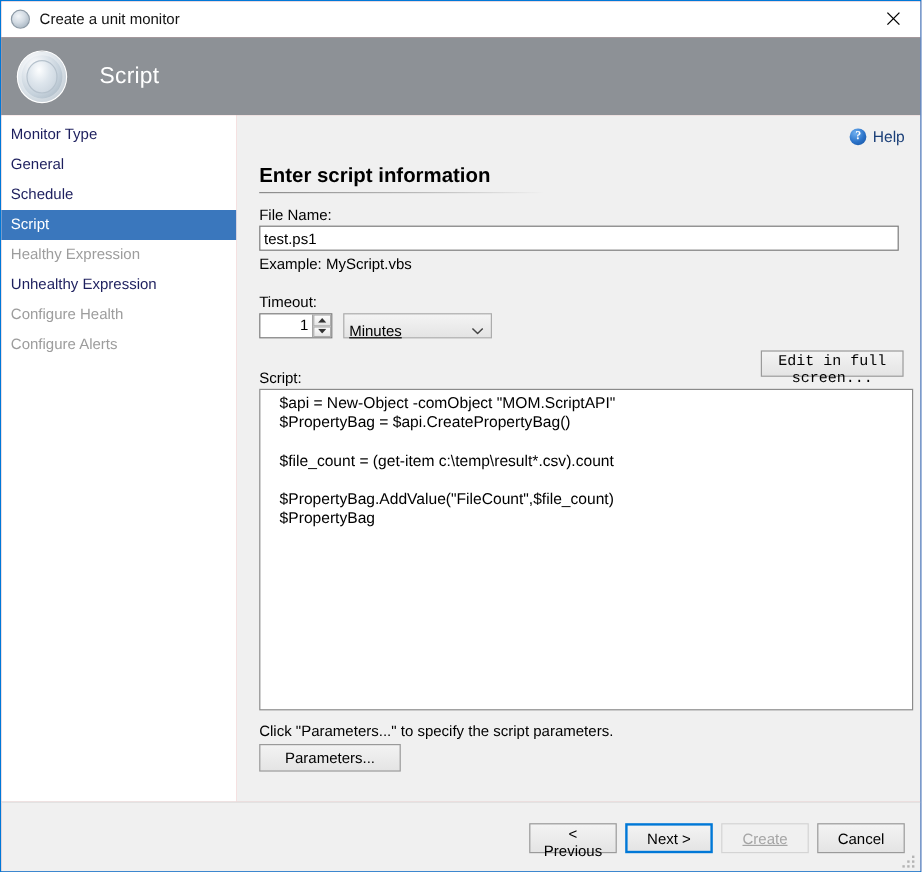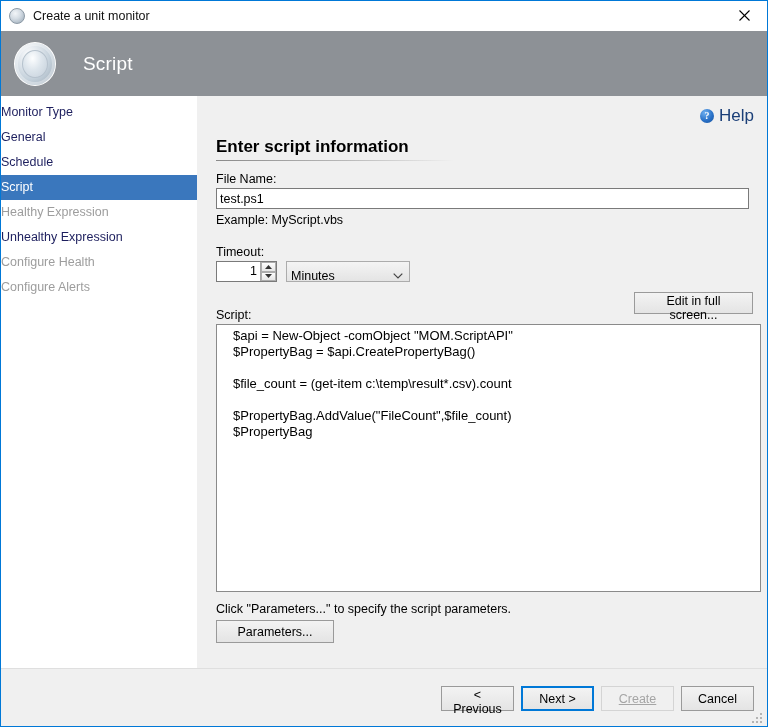--- a/index.html
+++ b/index.html
@@ -89,20 +89,21 @@
   
   #sidebar {
     position: absolute;
     left: 0; top: 95px;
     width: 196px; height: 572px;
     background: #ffffff;
   }
   .nav-item {
     height: 25px;
     line-height: 25px;
+    padding-left: 8px;
     font-size: 12.5px;
     color: #1d1f5e;
     white-space: nowrap;
     cursor: default;
   }
   .nav-item.disabled { color: #9d9d9d; }
   .nav-item.selected {
     background: #3a77bd;
     color: #ffffff;
   }
@@ -129,21 +130,21 @@
     border-radius: 50%;
     background: radial-gradient(circle at 35% 28%, #6fb0f0 0%, #2a72c8 55%, #15509c 100%);
     color: #ffffff;
     font-size: 10px;
     font-weight: bold;
     line-height: 14px;
     text-align: center;
     font-family: "Liberation Serif", serif;
   }
   #help-text {
-    font-size: 17px;
+    font-size: 13px;
     color: #1b3f78;
   }
 
   #section-head {
     position: absolute;
     left: 19px; top: 41px;
     width: 238px;
   }
   #section-head-label {
     font-size: 17px;
@@ -225,33 +226,34 @@
     width: 124px; height: 21px;
     border: 1px solid #acacac;
     background: linear-gradient(to bottom, #f4f4f4, #e4e4e4);
     display: flex;
     align-items: center;
     justify-content: space-between;
     padding: 8px 6px 0 4px;
     font-size: 12.5px;
     color: #000;
     cursor: default;
+    text-decoration: underline;
   }
 
   #script-label { position: absolute; left: 19px; top: 212px; }
 
   #edit-fullscreen-btn {
     position: absolute;
     right: 14px; top: 196px;
     width: 119px; height: 22px;
     background: linear-gradient(to bottom, #f3f3f3, #e4e4e4);
     border: 1px solid #9a9a9a;
     font-size: 12.5px;
     color: #000;
-    font-family: Liberation Sans, sans-serif;
+    font-family: Liberation Mono, monospace;
     cursor: default;
   }
 
   #script-textarea {
     position: absolute;
     left: 19px; top: 228px;
     width: 545px; height: 268px;
     background: #ffffff;
     border: 1px solid #8a8a8a;
     font-family: Liberation Sans, sans-serif;

